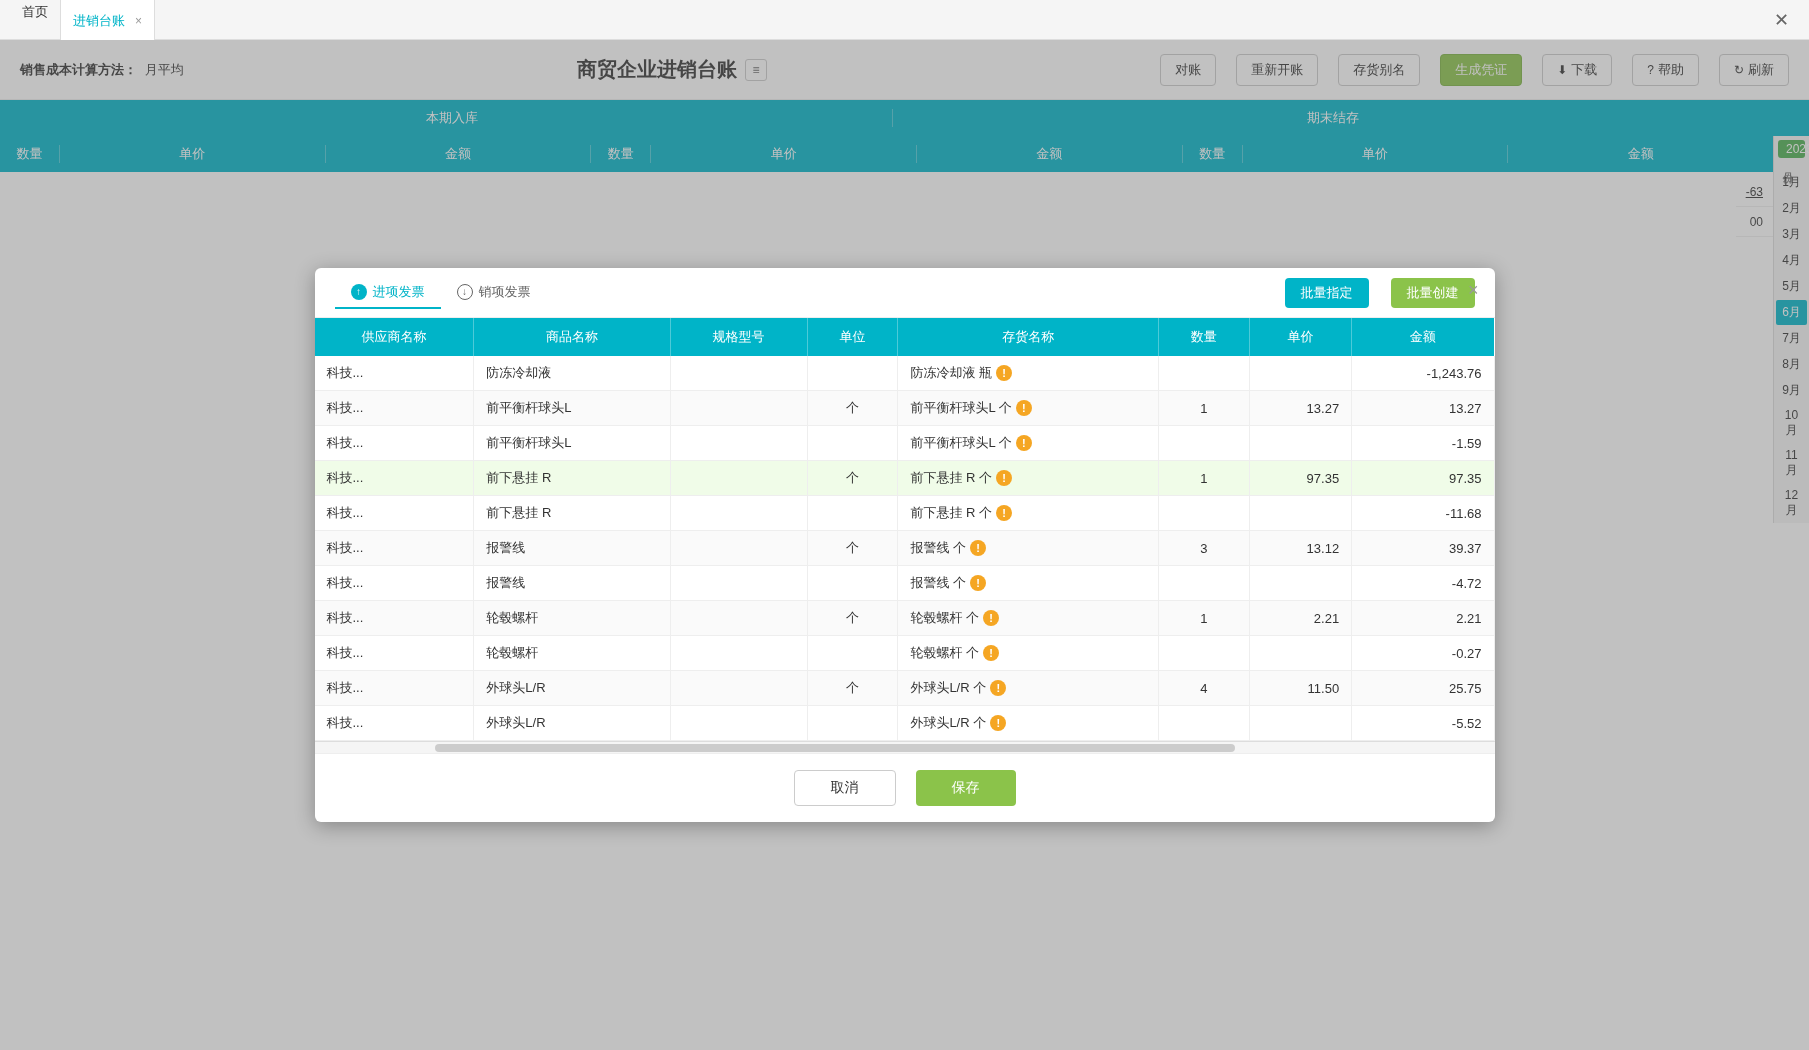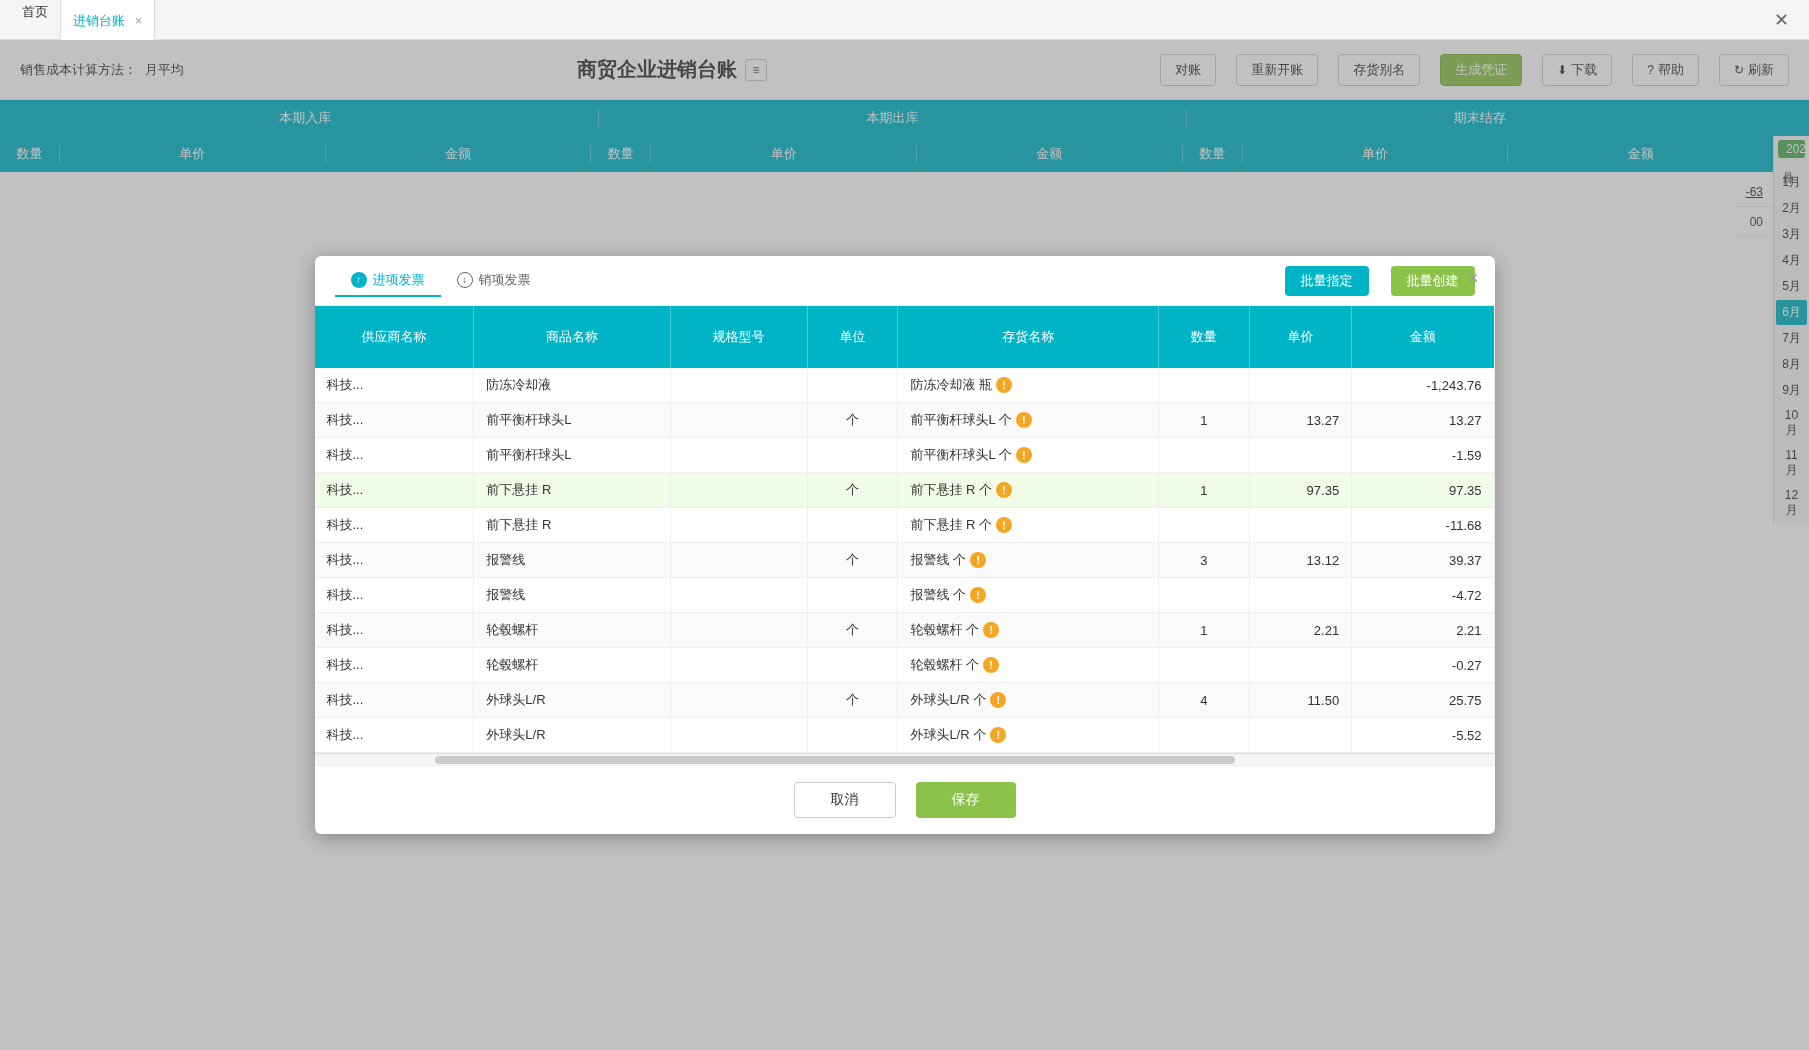--- a/index.html
+++ b/index.html
@@ -68,21 +68,21 @@
       height: 60px;
       background: #fff;
       border-bottom: 1px solid #eee;
     }
     .cost-method {
       font-size: 13px;
       color: #666;
     }
     .cost-method span {
       color: #333;
-      font-weight: 400;
+      font-weight: 700;
     }
     .header-title {
       flex: 1;
       text-align: center;
       font-size: 20px;
       font-weight: bold;
       color: #333;
       display: flex;
       align-items: center;
       justify-content: center;
@@ -240,21 +240,21 @@
     .modal-table table {
       width: 100%;
       border-collapse: collapse;
       min-width: 900px;
     }
     .modal-table thead tr {
       background: #00b4c8;
       color: #fff;
     }
     .modal-table thead th {
-      padding: 22px 12px;
+      padding: 10px 12px;
       text-align: center;
       font-weight: normal;
       font-size: 13px;
       border-right: 1px solid rgba(255,255,255,0.3);
       white-space: nowrap;
     }
     .modal-table tbody tr {
       border-bottom: 1px solid #eee;
     }
     .modal-table tbody tr:nth-child(even) {
@@ -405,23 +405,20 @@
         <span style="font-size:12px;">↻</span>
         <span>刷新</span>
       </button>
     </div>
   </div>
 
   <div style="display:flex; height:36px; background:#00b4c8; color:#fff; align-items:center; padding-left:12px; padding-right:36px;">
     <div style="flex:1; display:flex; align-items:center; justify-content:center; border-right:1px solid rgba(255,255,255,0.3);">
       <span>本期入库</span>
     </div>
-    <div style="flex:1; display:flex; align-items:center; justify-content:center; border-right:1px solid rgba(255,255,255,0.3);">
-      <span>本期出库</span>
-    </div>
     <div style="flex:1; display:flex; align-items:center; justify-content:center;">
       <span>期末结存</span>
     </div>
   </div>
   <div style="display:flex; height:36px; background:#00b4c8; color:#fff; align-items:center; padding-right:36px;">
     <div style="width:60px; display:flex; align-items:center; justify-content:center; border-right:1px solid rgba(255,255,255,0.3);">
       <span>数量</span>
     </div>
     <div style="flex:1; display:flex; align-items:center; justify-content:center; border-right:1px solid rgba(255,255,255,0.3);">
       <span>单价</span>

